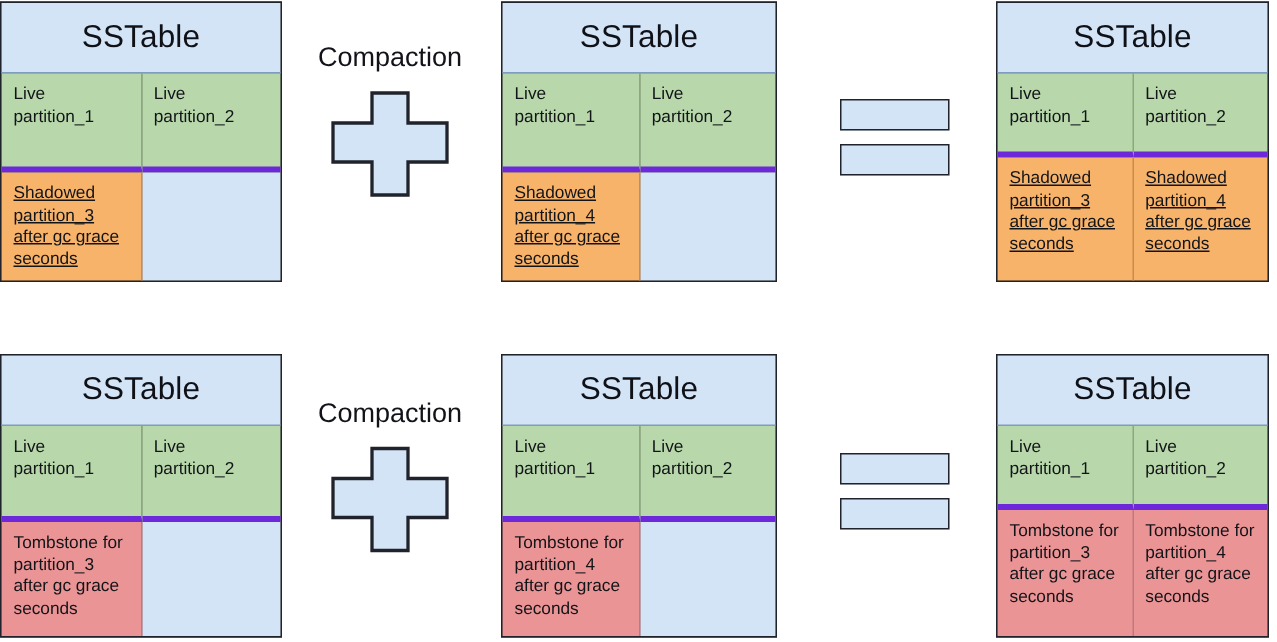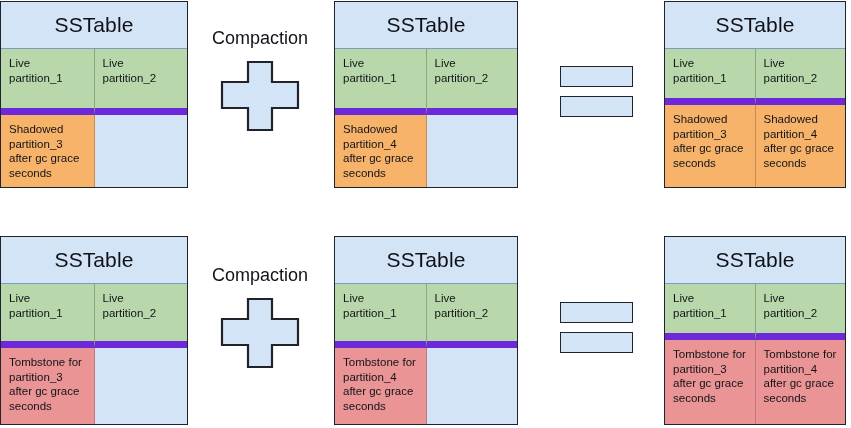--- a/index.html
+++ b/index.html
@@ -57,23 +57,23 @@
     font-size: 11.5px;
     line-height: 14.5px;
     color: #121418;
     white-space: pre-line;
     border-right: 1px solid #8aa2bd;
     overflow: hidden;
   }
   .sst-cell:last-child { border-right: none; }
   .c-blue   { background: #d4e4f7; }
   .c-green  { background: #b8d8ab; border-right-color:#8aaa7d; }
-  .c-orange { background: #f8b36a; border-right-color:#c98c4f; }
+  .c-orange { background: #f8b36a; border-right-color:#c98c4f;text-decoration:underline; }
   .c-red    { background: #eb9496; border-right-color:#c0787a; }
-  .row-live .sst-cell { border-bottom: 7px solid #6d28d9; }
+  .row-live .sst-cell { border-bottom: 4px solid #6d28d9; }
 
   
   .compaction-group { position: absolute; }
   .compaction-label {
     position: absolute;
     left: 0; top: 0;
     width: 100%;
     text-align: center;
     font-size: 18px;
     color: #111319;

